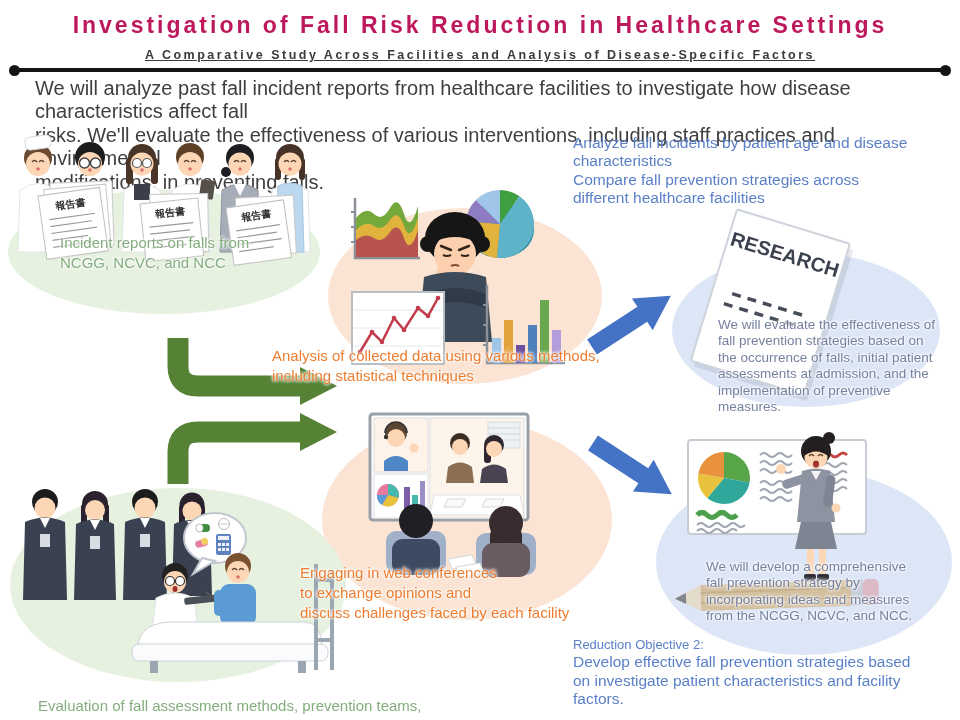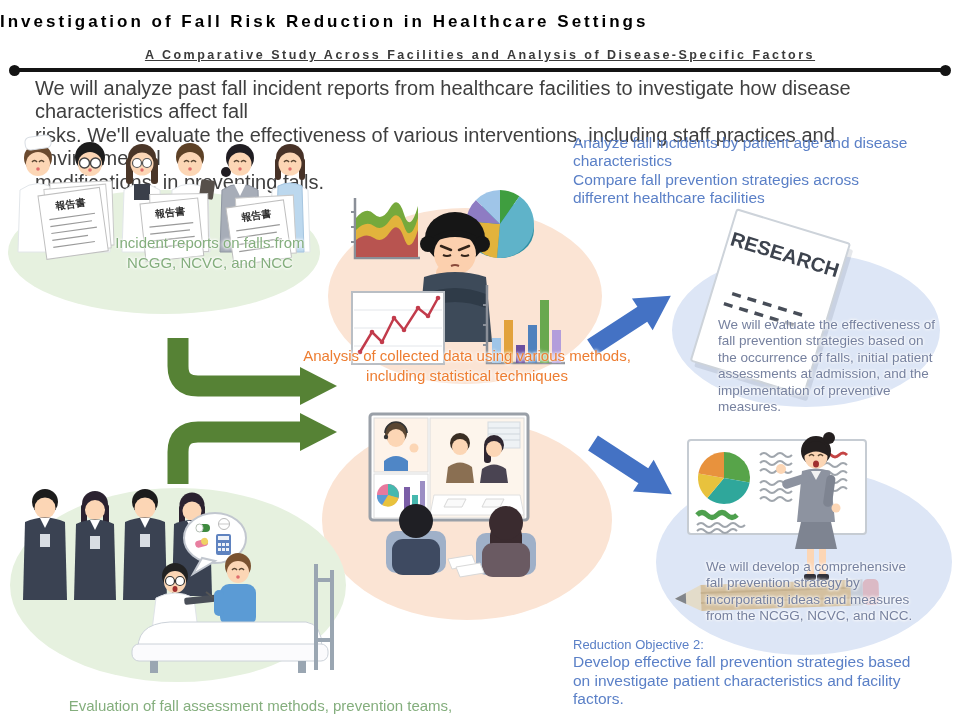--- a/index.html
+++ b/index.html
@@ -1,27 +1,27 @@
 <!DOCTYPE html>
 <html><head>
 <meta charset="utf-8">
 <style>
   html,body{margin:0;padding:0;background:#fff;}
   .canvas{position:relative;width:960px;height:720px;background:#ffffff;overflow:hidden;
           font-family:"Liberation Sans",sans-serif;}
   .abs{position:absolute;}
-  .title{top:12px;left:0;width:960px;font-size:17px;font-weight:700;
-         color:#000000;letter-spacing:3px;}
+  .title{top:12px;left:0;width:960px;text-align:center;font-size:23px;font-weight:700;
+         color:#be185d;letter-spacing:3px;}
   .subtitle{top:48px;left:0;width:960px;text-align:center;font-size:12.5px;font-weight:700;
             color:#3a3a3a;letter-spacing:2.5px;text-decoration:underline;}
   .rule{top:68px;left:14px;width:932px;height:4px;background:#141414;border-radius:2px;}
   .rule-dot{width:11px;height:11px;border-radius:50%;background:#141414;top:64.5px;}
   .intro{top:77px;left:35px;width:908px;font-size:20px;line-height:1.17;color:#3f3f3f;
          white-space:pre-line;}
-  .caption{white-space:pre-line;text-align:center;font-size:15px;line-height:1.32;
+  .caption{white-space:pre-line;font-size:15px;line-height:1.32;
            text-shadow:0 0 3px #fff,0 0 3px #fff,0 0 4px #fff;z-index:3;}
   .cap-green{color:#84ae7d;}
   .cap-orange{color:#ed7d31;}
   .note{white-space:pre-line;font-size:13.5px;line-height:1.22;color:#76819f;
         text-shadow:0 0 3px #fff,0 0 3px #fff,0 0 4px #fff;z-index:3;}
   .objective{z-index:3;color:#5b80c7;}
   .objective .obj-label{font-size:13px;line-height:1.25;}
   .objective .obj-text{font-size:15.5px;line-height:1.18;white-space:pre-line;}
   svg{display:block;}
   .layer0{z-index:0;} .layer1{z-index:1;} .layer2{z-index:2;}
@@ -438,20 +438,23 @@
     </g>
     <g transform="translate(593,443) rotate(33)">
       <polygon points="0,-9 60,-9 60,-19 94,0 60,19 60,9 0,9" fill="#4472c4"></polygon>
     </g>
   </svg>
 
   <div class="abs caption cap-green" style="left:60px;top:233px;width:300px;">Incident reports on falls from
 NCGG, NCVC, and NCC</div>
   <div class="abs caption cap-orange" style="left:272px;top:346px;width:390px;">Analysis of collected data using various methods,
 including statistical techniques</div>
+  <div class="abs caption cap-orange" style="left:300px;top:563px;width:335px;">Engaging in web conferences
+to exchange opinions and
+discuss challenges faced by each facility</div>
   <div class="abs caption cap-green" style="left:38px;top:696px;width:445px;">Evaluation of fall assessment methods, prevention teams,
 and facility environments at each healthcare center</div>
 
   <div class="abs objective" style="left:573px;top:134px;width:380px;">
     <div class="obj-text">Analyze fall incidents by patient age and disease
 characteristics
 Compare fall prevention strategies across
 different healthcare facilities</div>
   </div>
   <div class="abs objective" style="left:573px;top:637px;width:380px;">

